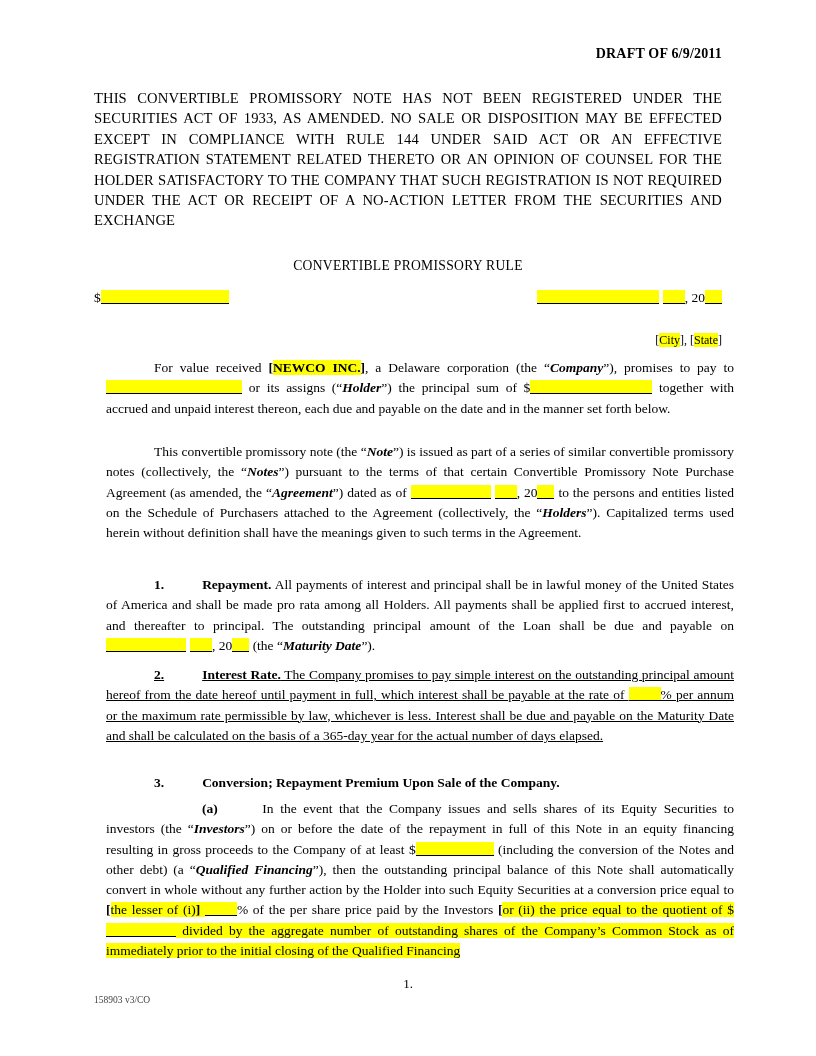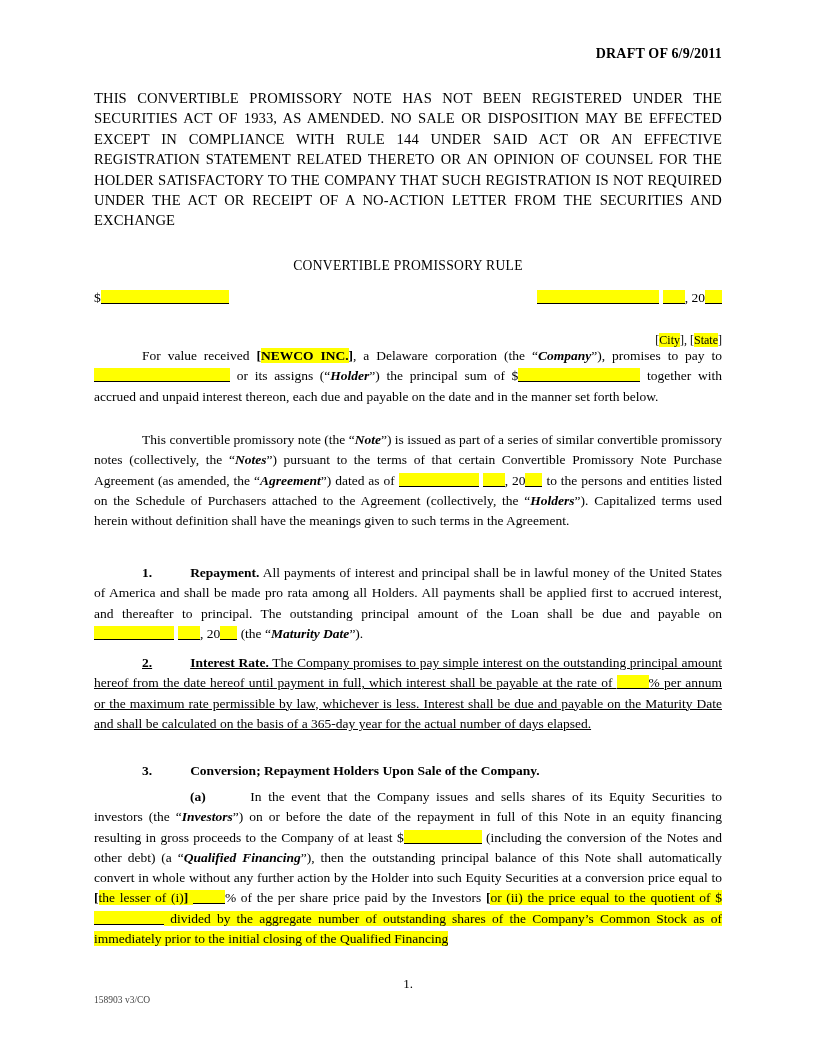--- a/index.html
+++ b/index.html
@@ -87,21 +87,21 @@
     right: 0;
     top: 19px;
     text-align: center;
     white-space: nowrap;
     font-size: 12px;
     margin-top: 24px;
   }
 
   
   p.body {
-    margin: 0;
+    margin: 12px;
     font-size: 13.5px;
     line-height: 20.3px;
     text-align: justify;
     text-align-last: left;
   }
   .indent { display: inline-block; width: 48px; }
   .gap { display: inline-block; width: 38px; }
 
   .para-1 { position: absolute; top: 346px; width: 628px; }
   .para-2 { position: absolute; top: 430px; width: 628px; }
@@ -179,21 +179,21 @@
 
     <p class="body sec-1">
       <span class="indent"></span><b>1.</b><span class="gap"></span><b>Repayment.</b><span> All payments of interest and principal shall be in lawful money of the United States of America and shall be made pro rata among all Holders.  All payments shall be applied first to accrued interest, and thereafter to principal.  The outstanding principal amount of the Loan shall be due and payable on </span><span class="blank blank-md"></span><span class="blank blank-sm" style="margin-left:4px;"></span><span>, 20</span><span class="blank blank-xs"></span><span> (the “</span><span class="bi">Maturity Date</span><span>”).</span>
     </p>
 
     <p class="body sec-2">
       <span class="indent"></span><b>2.</b><span class="gap"></span><b>Interest Rate.</b><span> The Company promises to pay simple interest on the outstanding principal amount hereof from the date hereof until payment in full, which interest shall be payable at the rate of </span><span class="blank blank-pct"></span><span>% per annum or the maximum rate permissible by law, whichever is less.  Interest shall be due and payable on the Maturity Date and shall be calculated on the basis of a 365-day year for the actual number of days elapsed.</span>
     </p>
 
     <p class="body sec-3h">
-      <span class="indent"></span><b>3.</b><span class="gap"></span><b>Conversion; Repayment Holders Upon Sale of the Company.</b>
+      <span class="indent"></span><b>3.</b><span class="gap"></span><b>Conversion; Repayment Premium Upon Sale of the Company.</b>
     </p>
 
     <p class="body sec-3a">
       <span class="indent"></span><span class="indent"></span><b>(a)</b><span class="gap"></span><span> In the event that the Company issues and sells shares of its Equity Securities to investors (the “</span><span class="bi">Investors</span><span>”) on or before the date of the repayment in full of this Note in an equity financing resulting in gross proceeds to the Company of at least $</span><span class="blank blank-gross"></span><span> (including the conversion of the Notes and other debt) (a “</span><span class="bi">Qualified Financing</span><span>”), then the outstanding principal balance of this Note shall automatically convert in whole without any further action by the Holder into such Equity Securities at a conversion price equal to </span><b>[</b><span class="hl">the lesser of (i)</span><b class="hl">]</b><span class="hl"> </span><span class="blank blank-pct"></span><span>% of the per share price paid by the Investors </span><b>[</b><span class="hl">or (ii) the price equal to the quotient of $</span><span class="blank blank-quot"></span><span class="hl"> divided by the aggregate number of outstanding shares of the Company’s Common Stock as of immediately prior to the initial closing of the Qualified Financing</span>
     </p>
 
     <div class="page-number">1.</div>
     <div class="doc-id">158903 v3/CO</div>
 
   </div>

